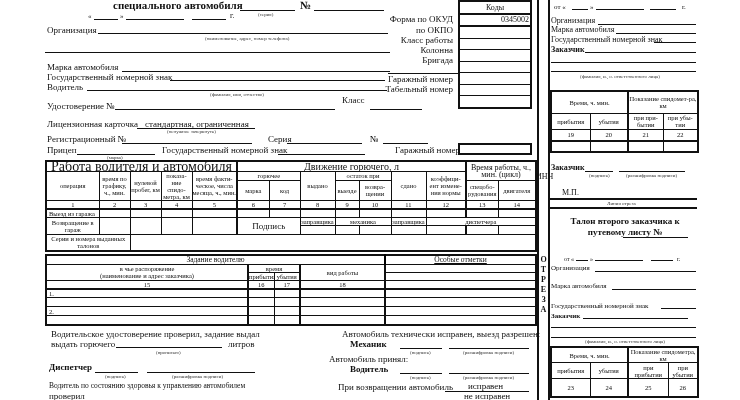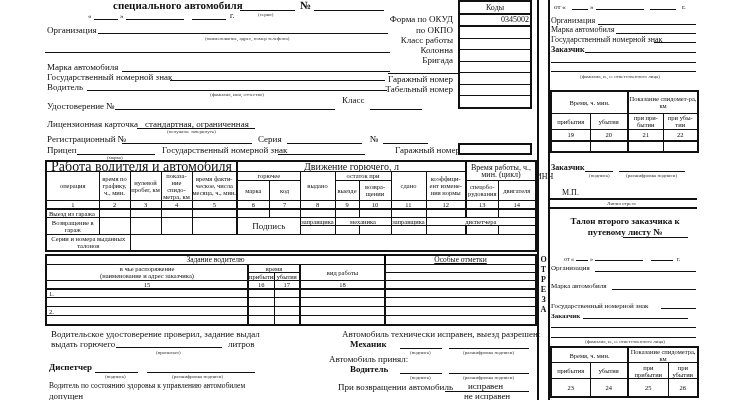--- a/index.html
+++ b/index.html
@@ -51,21 +51,21 @@
 <div class="t" style="left:342px;top:95px;">Класс</div>
 <div class="ln" style="left:370px;top:109px;width:52px;"></div>
 
 <div class="t" style="left:47px;top:119px;">Лицензионная карточка</div>
 <div class="t" style="left:145px;top:119px;">стандартная, ограниченная</div>
 <div class="ln" style="left:137px;top:128px;width:118px;"></div>
 <div class="tiny" style="left:167px;top:129px;">(ненужное зачеркнуть)</div>
 
 <div class="t" style="left:47px;top:134px;">Регистрационный №</div>
 <div class="ln" style="left:122px;top:143px;width:130px;"></div>
-<div class="t" style="left:258px;top:134px;">Серия</div>
+<div class="t" style="left:268px;top:134px;">Серия</div>
 <div class="ln" style="left:287px;top:143px;width:75px;"></div>
 <div class="t" style="left:370px;top:134px;">№</div>
 <div class="ln" style="left:383px;top:143px;width:45px;"></div>
 
 <div class="t" style="left:47px;top:145px;">Прицеп</div>
 <div class="ln" style="left:77px;top:154px;width:78px;"></div>
 <div class="tiny" style="left:107px;top:155px;">(марка)</div>
 <div class="t" style="left:162px;top:145px;">Государственный номерной знак</div>
 <div class="ln" style="left:278px;top:154px;width:87px;"></div>
 <div class="t" style="left:395px;top:145px;">Гаражный номер</div>
@@ -286,21 +286,21 @@
 <div class="t" style="left:51px;top:339px;">выдать горючего</div>
 <div class="ln" style="left:116px;top:347px;width:106px;"></div>
 <div class="t" style="left:228px;top:339px;">литров</div>
 <div class="tiny" style="left:156px;top:350px;">(прописью)</div>
 <div class="t b" style="left:49px;top:362px;">Диспетчер</div>
 <div class="ln" style="left:95px;top:372px;width:43px;"></div>
 <div class="ln" style="left:147px;top:372px;width:108px;"></div>
 <div class="tiny" style="left:105px;top:374px;">(подпись)</div>
 <div class="tiny" style="left:172px;top:374px;">(расшифровка подписи)</div>
 <div class="t" style="left:49px;top:381px;font-size:7.5px;">Водитель по состоянию здоровья к управлению автомобилем</div>
-<div class="t" style="left:49px;top:391px;">допущен</div>
+<div class="t" style="left:49px;top:391px;">проверил</div>
 
 <div class="t" style="left:342px;top:329px;">Автомобиль технически исправен, выезд разрешен:</div>
 <div class="t b" style="left:350px;top:339px;">Механик</div>
 <div class="ln" style="left:400px;top:348px;width:42px;"></div>
 <div class="ln" style="left:449px;top:348px;width:80px;"></div>
 <div class="tiny" style="left:410px;top:350px;">(подпись)</div>
 <div class="tiny" style="left:463px;top:350px;">(расшифровка подписи)</div>
 <div class="t" style="left:329px;top:354px;">Автомобиль принял:</div>
 <div class="t b" style="left:350px;top:364px;">Водитель</div>
 <div class="ln" style="left:400px;top:373px;width:42px;"></div>

